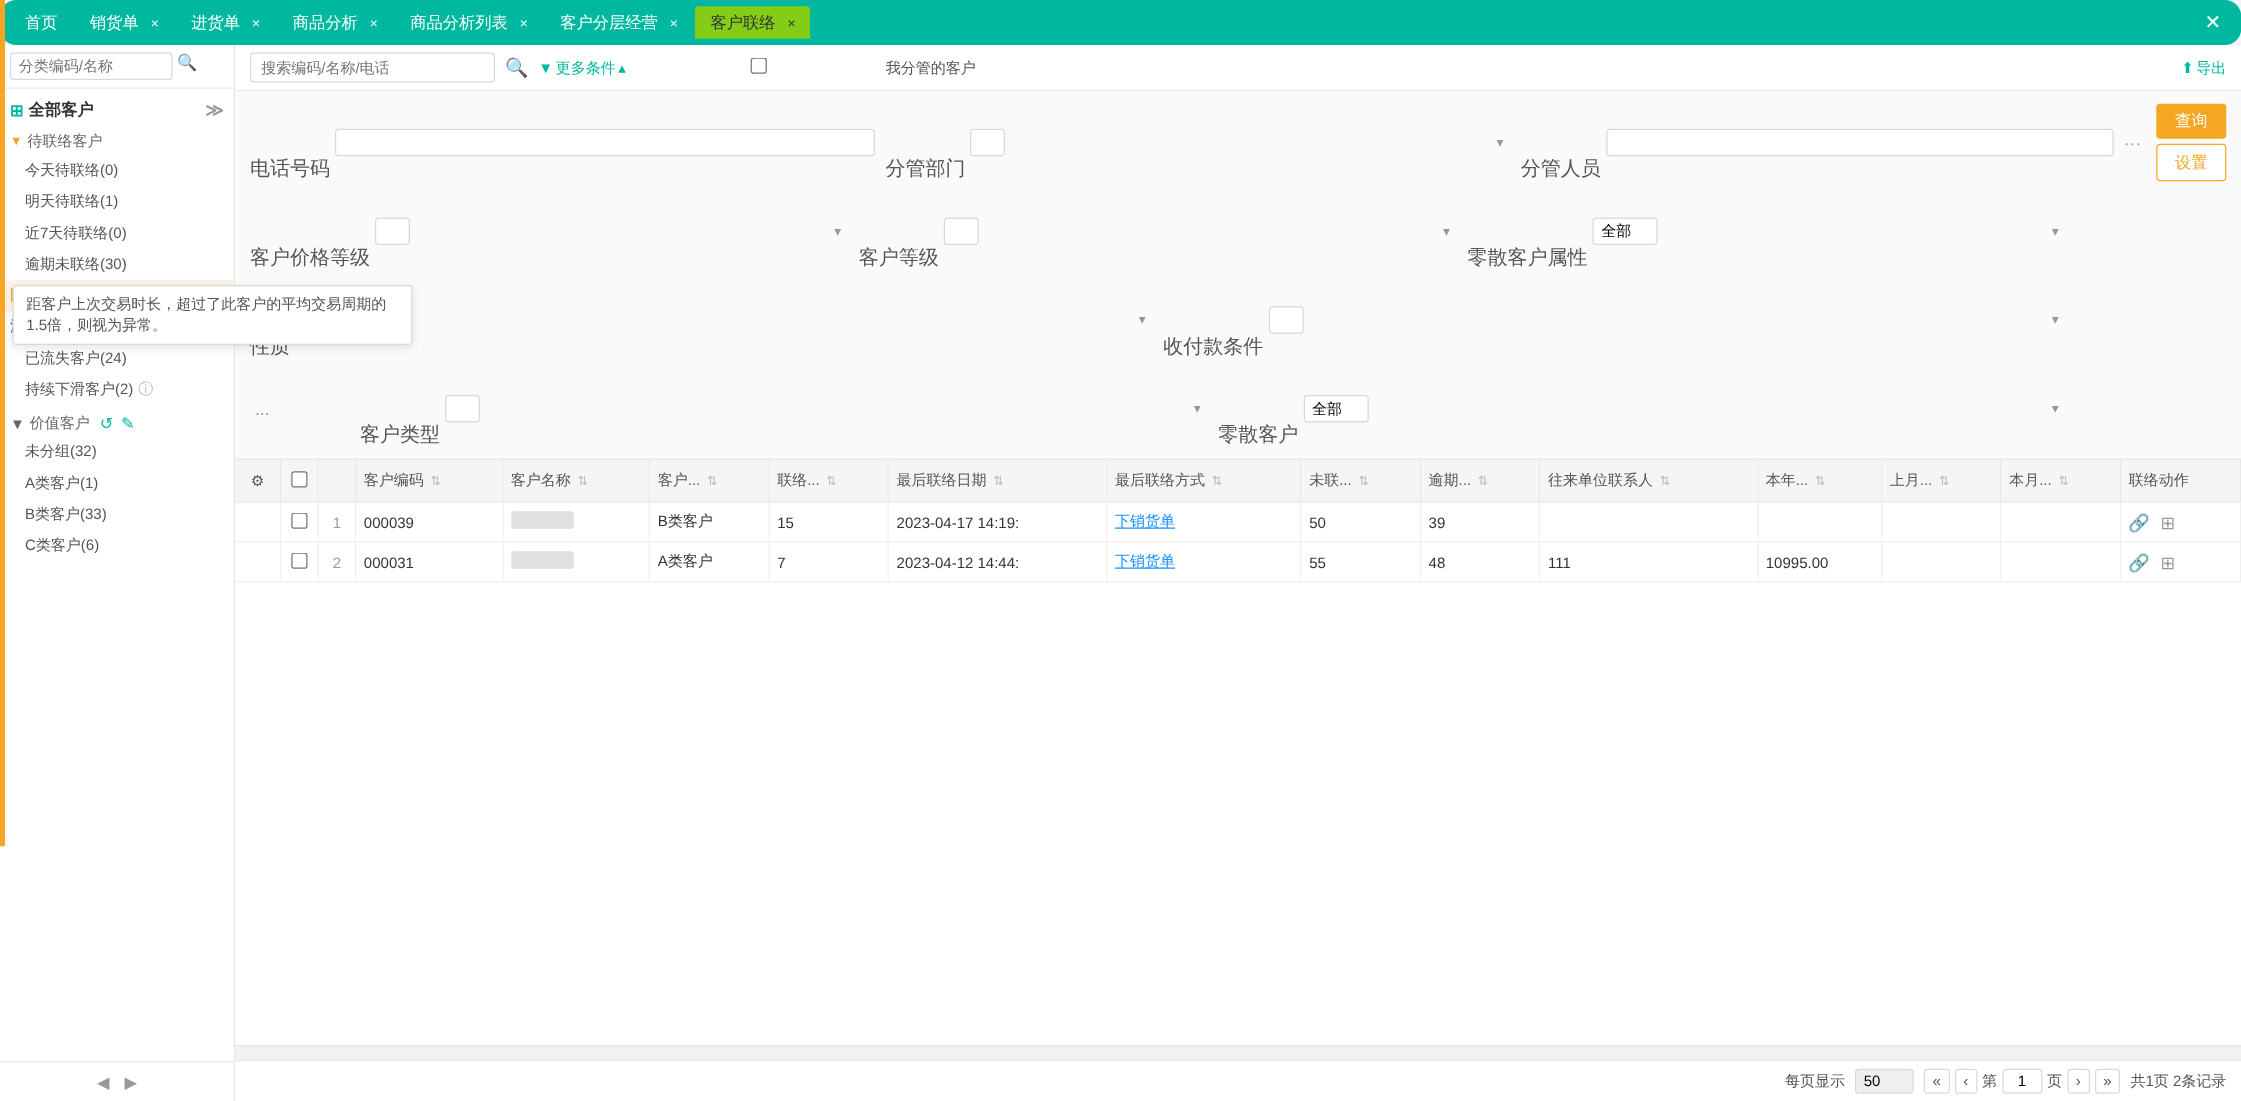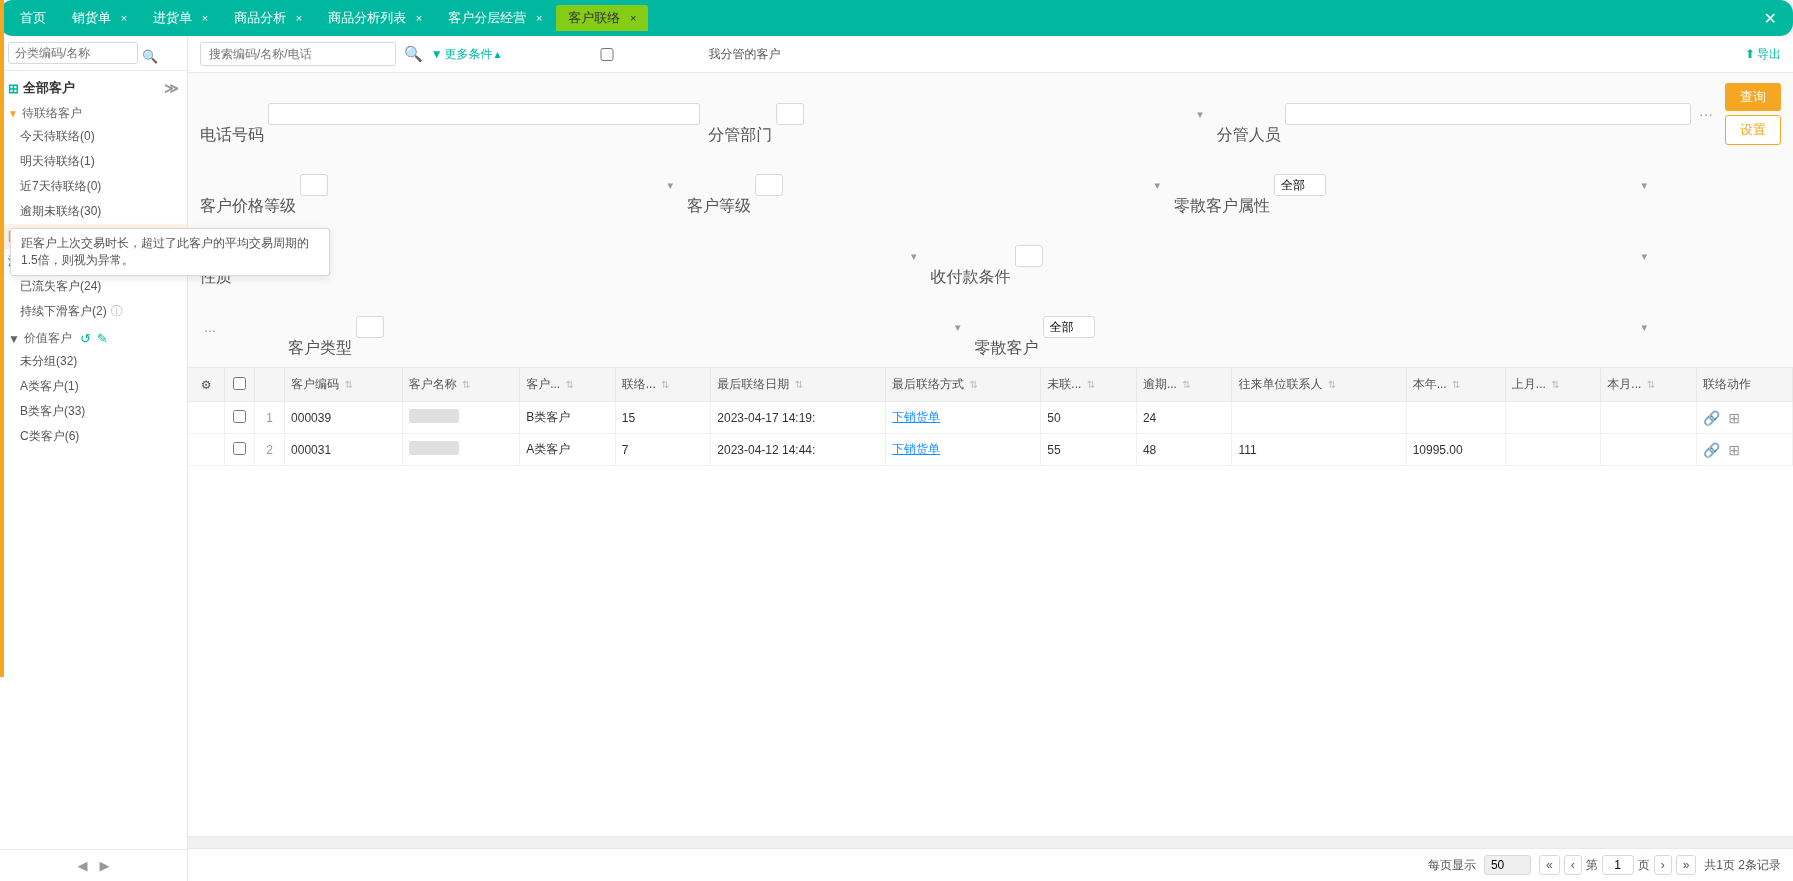--- a/index.html
+++ b/index.html
@@ -45,21 +45,21 @@
       width: 188px;
       min-width: 188px;
       background: #fff;
       border-right: 1px solid #e8e8e8;
       display: flex;
       flex-direction: column;
       overflow-y: auto;
     }
     .sidebar-search {
       display: flex;
-      align-items: flex-end;
+      align-items: flex-start;
       padding: 6px 8px;
       border-bottom: 1px solid #e8e8e8;
     }
     .sidebar-search input {
       border: 1px solid #d9d9d9;
       border-radius: 3px;
       padding: 3px 6px;
       font-size: 12px;
       width: 130px;
       outline: none;
@@ -157,21 +157,21 @@
     .more-conditions {
       color: #00b8a0;
       font-size: 12px;
       cursor: pointer;
       display: flex;
       align-items: center;
       gap: 2px;
     }
     .my-customers {
       display: flex;
-      align-items: center;
+      align-items: flex-start;
       gap: 4px;
       font-size: 12px;
       color: #555;
       cursor: pointer;
     }
     .export-btn {
       margin-left: auto;
       color: #00b8a0;
       font-size: 12px;
       cursor: pointer;
@@ -649,21 +649,21 @@
             <td>
               <span style="display:inline-block; width:50px; height:14px; background:#e0e0e0; border-radius:2px;"></span>
             </td>
             <td>B类客户</td>
             <td>15</td>
             <td>2023-04-17 14:19:</td>
             <td>
               <span class="link-text">下销货单</span>
             </td>
             <td>50</td>
-            <td>24</td>
+            <td>39</td>
             <td></td>
             <td></td>
             <td></td>
             <td></td>
             <td>
               <div class="action-icons">
                 <span class="action-icon">🔗</span>
                 <span class="action-icon">⊞</span>
               </div>
             </td>

